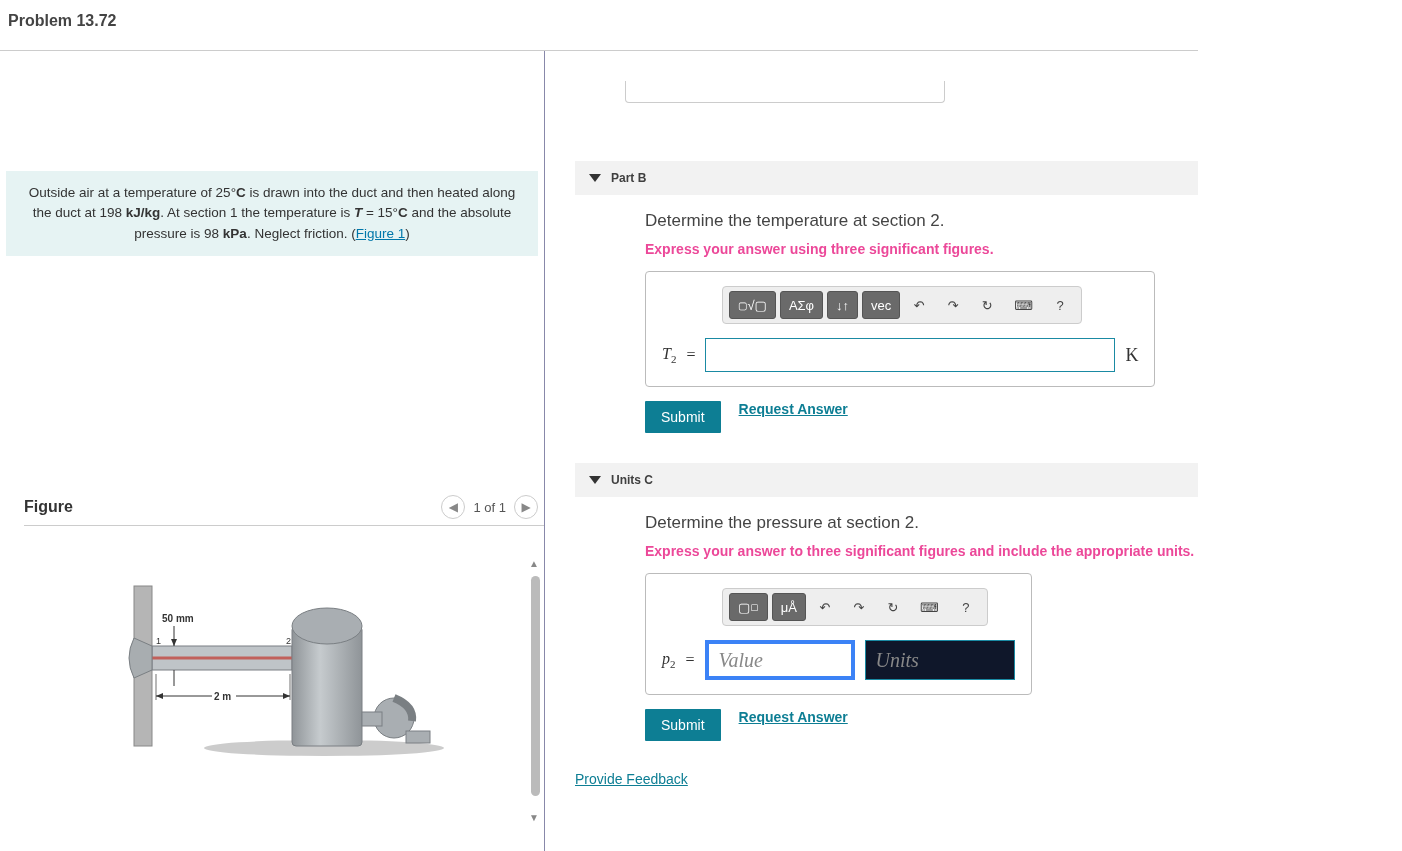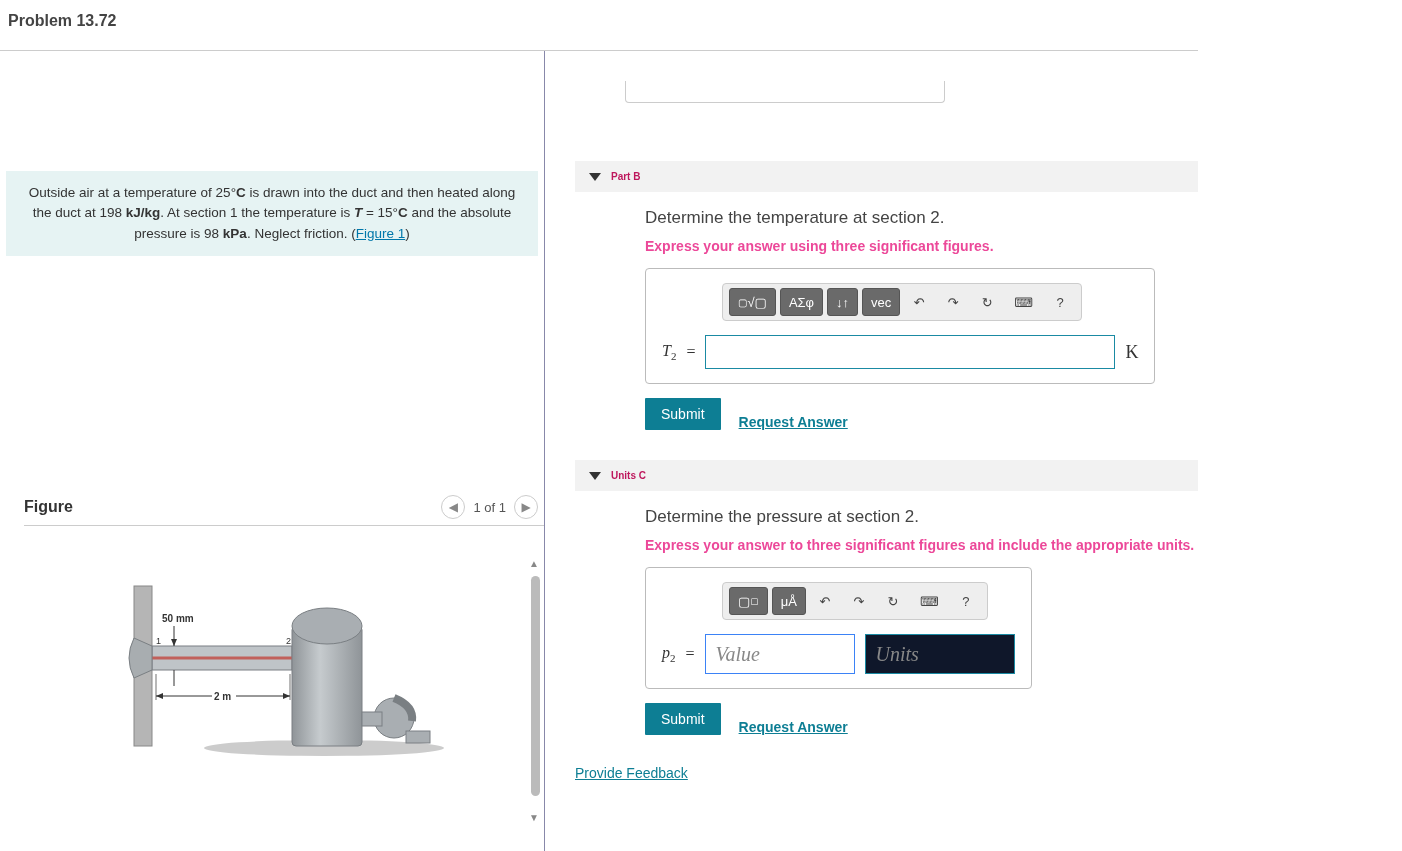--- a/index.html
+++ b/index.html
@@ -23,38 +23,38 @@
   .scroll-arrow { position: absolute; right: 5px; width: 10px; height: 10px; color:#888; font-size:10px; text-align:center;}
   .scroll-arrow.up { top: 32px; }
   .scroll-arrow.down { bottom: 4px; }
   
   .right-inner { padding: 0 0 0 0; }
   .ghost-top { height: 50px; border-bottom:0; margin:30px 0 0 70px; }
   .ghost-box { width:320px; height:22px; border:1px solid #ccc; border-top:none; border-radius:0 0 4px 4px; margin-left:10px;}
   .part { margin: 30px 0 0 30px; }
   .part-header { background: #f2f2f2; padding: 10px 14px; display: flex; align-items: center; gap: 10px; }
   .caret { width:0; height:0; border-left:6px solid transparent; border-right:6px solid transparent; border-top:8px solid #333; }
-  .part-header h3 { font-size: 10px; font-weight: bold; color: #be185d; }
+  .part-header h3 { font-size: 12px; font-weight: bold; color: #404040; }
   .part-body { padding: 16px 0 0 70px; }
   .prompt { color: #444; font-size: 17px; margin-bottom: 10px; }
   .instruct { font-weight: bold; color: #ec4899; font-size: 14px; margin-bottom: 14px; }
   .answer-box { border: 1px solid #bbb; border-radius: 4px; padding: 14px 16px; display: inline-block; }
   .toolbar { background: #eee; border: 1px solid #ccc; border-radius: 4px; padding: 4px 6px; display: inline-flex; gap: 4px; align-items: center; margin-bottom: 14px; margin-left: 60px;}
   .tbtn { background: #6a6a6a; color: #fff; border: 1px solid #555; border-radius: 3px; padding: 4px 8px; font-size: 13px; cursor: pointer; display:inline-flex; align-items:center; justify-content:center; min-width:30px; height:28px;}
   .tbtn.light { background: transparent; color: #444; border: none; }
   .input-row { display: flex; align-items: center; gap: 10px; }
   .var-label { font-family: 'Times New Roman', serif; font-style: italic; font-size: 16px; }
   .var-label sub { font-size: 11px; font-style: normal;}
   .eq { font-family: 'Times New Roman', serif; font-size: 16px; }
   .ans-input { border: 1px solid #1a8aa3; height: 34px; padding: 4px 8px; font-size: 16px; }
   .ans-input.wide { width: 410px; }
   .unit-fixed { font-family: 'Times New Roman', serif; font-size: 18px; }
-  .value-input { border:1px solid #3b82f6; width:150px; height:40px; font-family:'Times New Roman',serif; font-style:italic; font-size:20px; color:#888; padding:4px 10px; background:#fff; display:flex; align-items:center;}
+  .value-input { border:4px solid #3b82f6; width:150px; height:40px; font-family:'Times New Roman',serif; font-style:italic; font-size:20px; color:#888; padding:4px 10px; background:#fff; display:flex; align-items:center;}
   .units-input { border:1px solid #1a8aa3; width:150px; height:40px; font-family:'Times New Roman',serif; font-style:italic; font-size:20px; color:#888; padding:4px 10px; background:#0f172a; display:flex; align-items:center;}
-  .actions { margin-top: 14px; display: flex; align-items: flex-end; gap: 18px; }
+  .actions { margin-top: 14px; display: flex; align-items: flex-start; gap: 18px; }
   .submit { background: #0d7e94; color: #fff; border: none; padding: 8px 16px; font-size: 14px; cursor: pointer; border-radius: 1px;}
   .link { color: #0d7e94; text-decoration: underline; font-weight: bold; font-size: 14px; cursor: pointer; }
   .feedback { color: #0d7e94; text-decoration: underline; font-size: 14px; cursor: pointer; margin: 30px 0 0 30px; display:inline-block;}
   
   .fig-svg { width: 340px; height: 200px; }
 </style>
 </head>
 <body>
 
 <div class="page">

